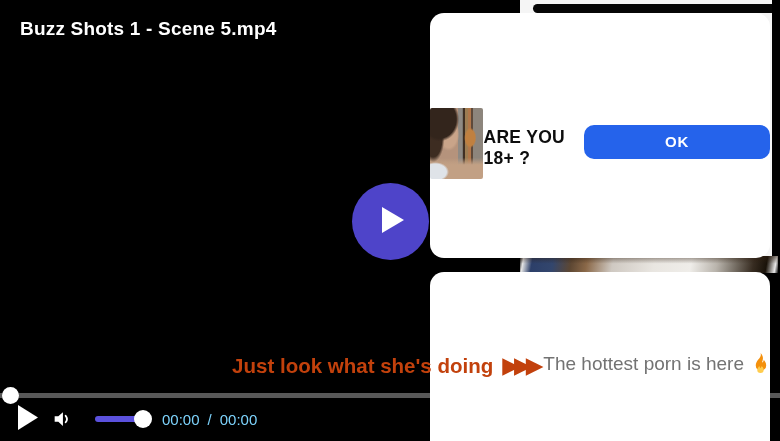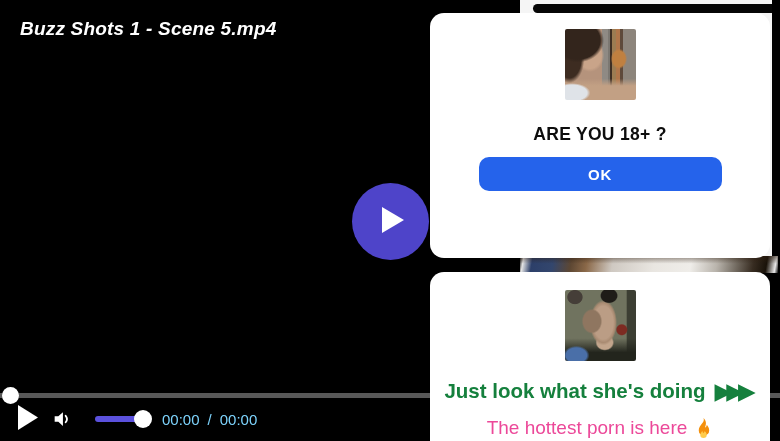--- a/index.html
+++ b/index.html
@@ -3,21 +3,21 @@
 <meta charset="utf-8">
 <style>
   html,body{margin:0;padding:0;background:#000;}
   .stage{
     position:relative;width:780px;height:441px;background:#000;overflow:hidden;
     font-family:"Liberation Sans","DejaVu Sans",sans-serif;
   }
   
   .video-title{
     position:absolute;left:20px;top:18px;color:#fff;font-size:19px;font-weight:700;
-    letter-spacing:.2px;white-space:nowrap;z-index:1;font-style:italic;
+    letter-spacing:.2px;white-space:nowrap;z-index:1;
   }
   .big-play{
     position:absolute;left:352px;top:183px;width:77px;height:77px;border-radius:50%;
     display:flex;align-items:center;justify-content:center;z-index:1;cursor:pointer;border:none;
   }
   .big-play svg{margin-left:5px;}
   .progress-track{
     position:absolute;left:0;top:393px;width:780px;height:5px;background:#585858;z-index:1;cursor:pointer;
   }
   .progress-thumb{
@@ -43,21 +43,21 @@
     position:absolute;left:520px;top:256px;width:258px;height:17px;z-index:2;
     background-image:
       linear-gradient(180deg, rgba(45,28,14,.5) 0%, rgba(45,28,14,0) 45%),
       linear-gradient(100deg,#0d0d0d 0%,#e5e5e5 1.5%,#2c3f69 5%,#33466d 13%,#5d4733 20%,
         #8a6848 26%,#cfc9c2 36%,#e9e6e1 52%,#efede9 66%,#b9b4ac 76%,#6e665c 84%,
         #372c21 90%,#191209 95%,#e8e8e8 98.5%,#0d0d0d 100%);
   }
   
   .dialog{
     position:absolute;left:430px;width:340px;background:#fff;border-radius:14px;
-    display:flex;flex-direction:column;align-items:center;z-index:3;
+    display:flex;flex-direction:row;align-items:center;z-index:3;justify-content:flex-end;
   }
   .dialog.age{top:13px;height:245px;}
   .dialog.promo{top:272px;height:169px;border-radius:14px 14px 0 0;}
   .thumb{width:71px;height:71px;border-radius:2px;cursor:pointer;}
   .thumb.selfie{
     margin-top:16px;background-color:#b5937c;
     background-image:
       radial-gradient(ellipse 45% 38% at 18% 16%, #33251c 0 70%, transparent 82%),
       radial-gradient(ellipse 28% 45% at 6% 42%, #3d2c21 0 60%, transparent 76%),
       radial-gradient(ellipse 26% 30% at 35% 37%, #c9a489 0 62%, transparent 78%),
@@ -80,26 +80,26 @@
       linear-gradient(0deg, #23251d 0 12%, rgba(35,37,29,.6) 20%, transparent 32%),
       linear-gradient(90deg, transparent 0 86%, #3c3e33 88% 100%);
   }
   .age-heading{margin-top:24px;font-size:17.5px;font-weight:700;color:#0d0d0d;letter-spacing:.3px;}
   .age-message{margin-top:19px;font-size:18px;font-weight:400;color:#1a1a1a;}
   .ok-button{
     margin-top:20px;width:243px;height:34px;border:none;border-radius:10px;
     color:#fff;font-family:inherit;font-size:15px;font-weight:700;letter-spacing:.8px;cursor:pointer;
   }
   .promo-heading{
-    margin-top:18px;font-size:20.5px;font-weight:700;color:#15803d;
+    margin-top:18px;font-size:20.5px;font-weight:700;color:#c2410c;
     display:flex;align-items:center;white-space:nowrap;
   }
   .promo-arrows{margin-left:9px;font-size:23px;letter-spacing:-6px;padding-right:6px;line-height:1;}
   .promo-message{
-    margin-top:14px;font-size:19px;color:#ec4899;display:flex;align-items:center;white-space:nowrap;
+    margin-top:14px;font-size:19px;color:#737373;display:flex;align-items:center;white-space:nowrap;
   }
   .fire{margin-left:7px;display:inline-flex;}
 </style>
 </head>
 <body>
 
 <div class="stage">
 
   <div class="video-title">Buzz Shots 1 - Scene 5.mp4</div>
 

